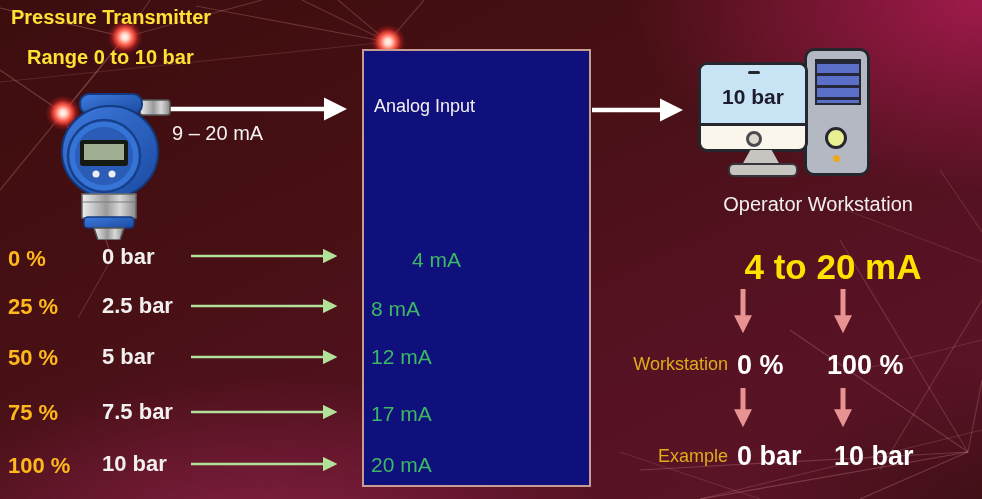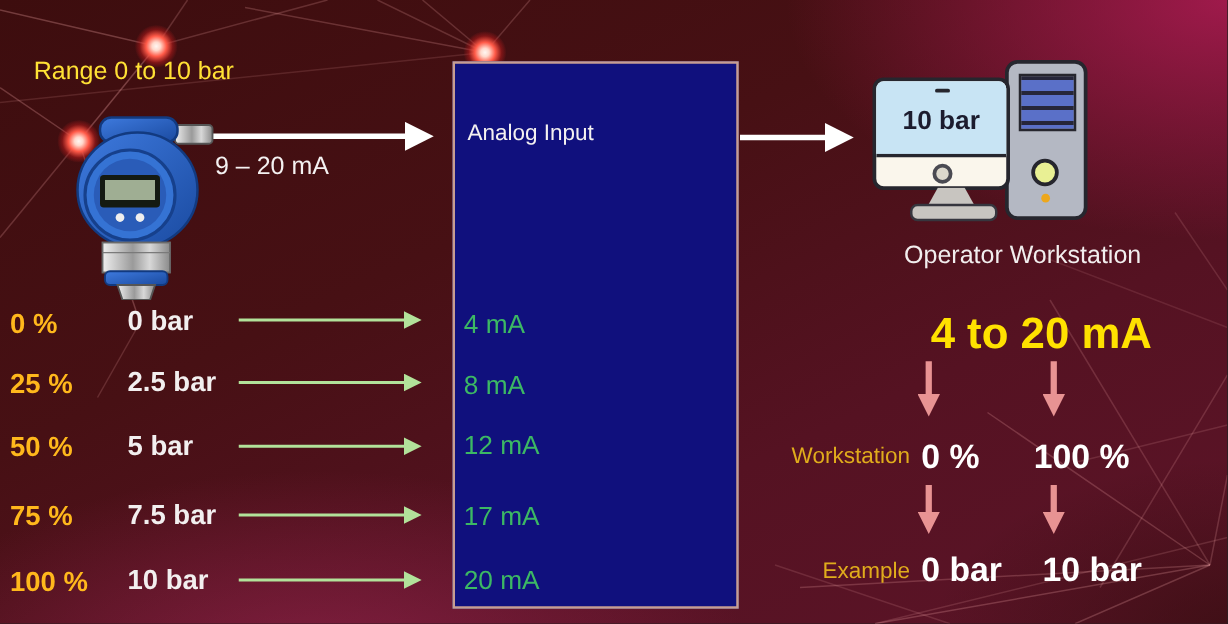--- a/index.html
+++ b/index.html
@@ -18,21 +18,21 @@
       radial-gradient(42% 46% at 102% 102%, rgba(45,12,10,.65), rgba(45,12,10,0) 62%),
       radial-gradient(55% 50% at 26% 108%, rgba(170,42,92,.55), rgba(170,42,92,0) 65%),
       linear-gradient(155deg,#3d0d0e 0%,#471014 38%,#551222 68%,#5c1428 100%);}
   .layer{position:absolute;left:0;top:0;width:982px;height:499px;}
   .plexus{z-index:1;}
   .arrows{z-index:3;}
   .glow{position:absolute;z-index:2;width:34px;height:34px;border-radius:50%;
     background:radial-gradient(circle,#fff7f2 0%,#ffd9cc 14%,#ff5a48 34%,rgba(200,30,30,.45) 55%,rgba(200,30,30,0) 72%);}
   .txt{position:absolute;z-index:4;white-space:nowrap;}
   .title{color:#ffe135;font-weight:bold;font-size:20px;}
-  .range{color:#ffe135;font-weight:normal;font-size:20px;}
+  .range{color:#ffe135;font-weight:bold;font-size:20px;}
   .signal{color:#f4f1f1;font-size:20px;}
   .plc-box{position:absolute;z-index:2;left:362px;top:49px;width:225px;height:434px;
     background:#10107d;border:2px solid #c79d92;}
   .analog{position:absolute;left:10px;top:45px;color:#f4f1f1;font-size:18px;}
   .plcname{position:absolute;left:72px;top:186px;width:130px;text-align:center;
     color:#fff;font-weight:bold;font-size:46px;letter-spacing:1px;}
   .ma{position:absolute;left:7px;height:26px;line-height:26px;color:#3cb864;font-size:21px;}
   .pct{position:absolute;z-index:4;left:8px;height:28px;line-height:28px;
     color:#ffb81c;font-weight:bold;font-size:22px;}
   .bar{position:absolute;z-index:4;left:102px;height:28px;line-height:28px;
@@ -98,20 +98,21 @@
       <path d="M940,170 L982,232" opacity=".15"></path>
       <path d="M860,370 L982,340" opacity=".15"></path>
       <path d="M620,452 L760,499" opacity=".15"></path>
     </g>
   </svg>
 
   <div class="glow" style="left:108px;top:20px;"></div>
   <div class="glow" style="left:46px;top:96px;"></div>
   <div class="glow" style="left:371px;top:25px;"></div>
 
+  <div class="txt title" style="left:11px;top:6px;">Pressure Transmitter</div>
   <div class="txt range" style="left:27px;top:46px;">Range 0 to 10 bar</div>
 
   <svg class="txt" style="left:50px;top:72px;z-index:4;" width="125" height="168" viewBox="0 0 125 168">
     <defs>
       <linearGradient id="silver" x1="0" y1="0" x2="1" y2="0">
         <stop offset="0" stop-color="#efefef"></stop>
           <stop offset=".45" stop-color="#9a9a9a"></stop>
         <stop offset=".7" stop-color="#d8d8d8"></stop>
           <stop offset="1" stop-color="#8a8a8a"></stop>
       </linearGradient>
@@ -179,21 +180,21 @@
       </g>
     <g>
         <line x1="843" y1="388" x2="843" y2="420" stroke="#e89393" stroke-width="5" marker-end="url(#mP)"></line>
       </g>
   </svg>
 
   <div class="txt signal" style="left:172px;top:122px;">9 – 20 mA</div>
 
   <div class="plc-box">
     <div class="analog">Analog Input</div>
-    <div class="ma" style="top:196px;">4 mA</div>
+    <div class="ma" style="top:196px;margin-left:41px;">4 mA</div>
     <div class="ma" style="top:245px;">8 mA</div>
     <div class="ma" style="top:293px;">12 mA</div>
     <div class="ma" style="top:350px;">17 mA</div>
     <div class="ma" style="top:401px;">20 mA</div>
   </div>
 
   <div>
     <div class="pct" style="top:245px;">0 %</div>
     <div class="bar" style="top:243px;">0 bar</div>
   </div>

